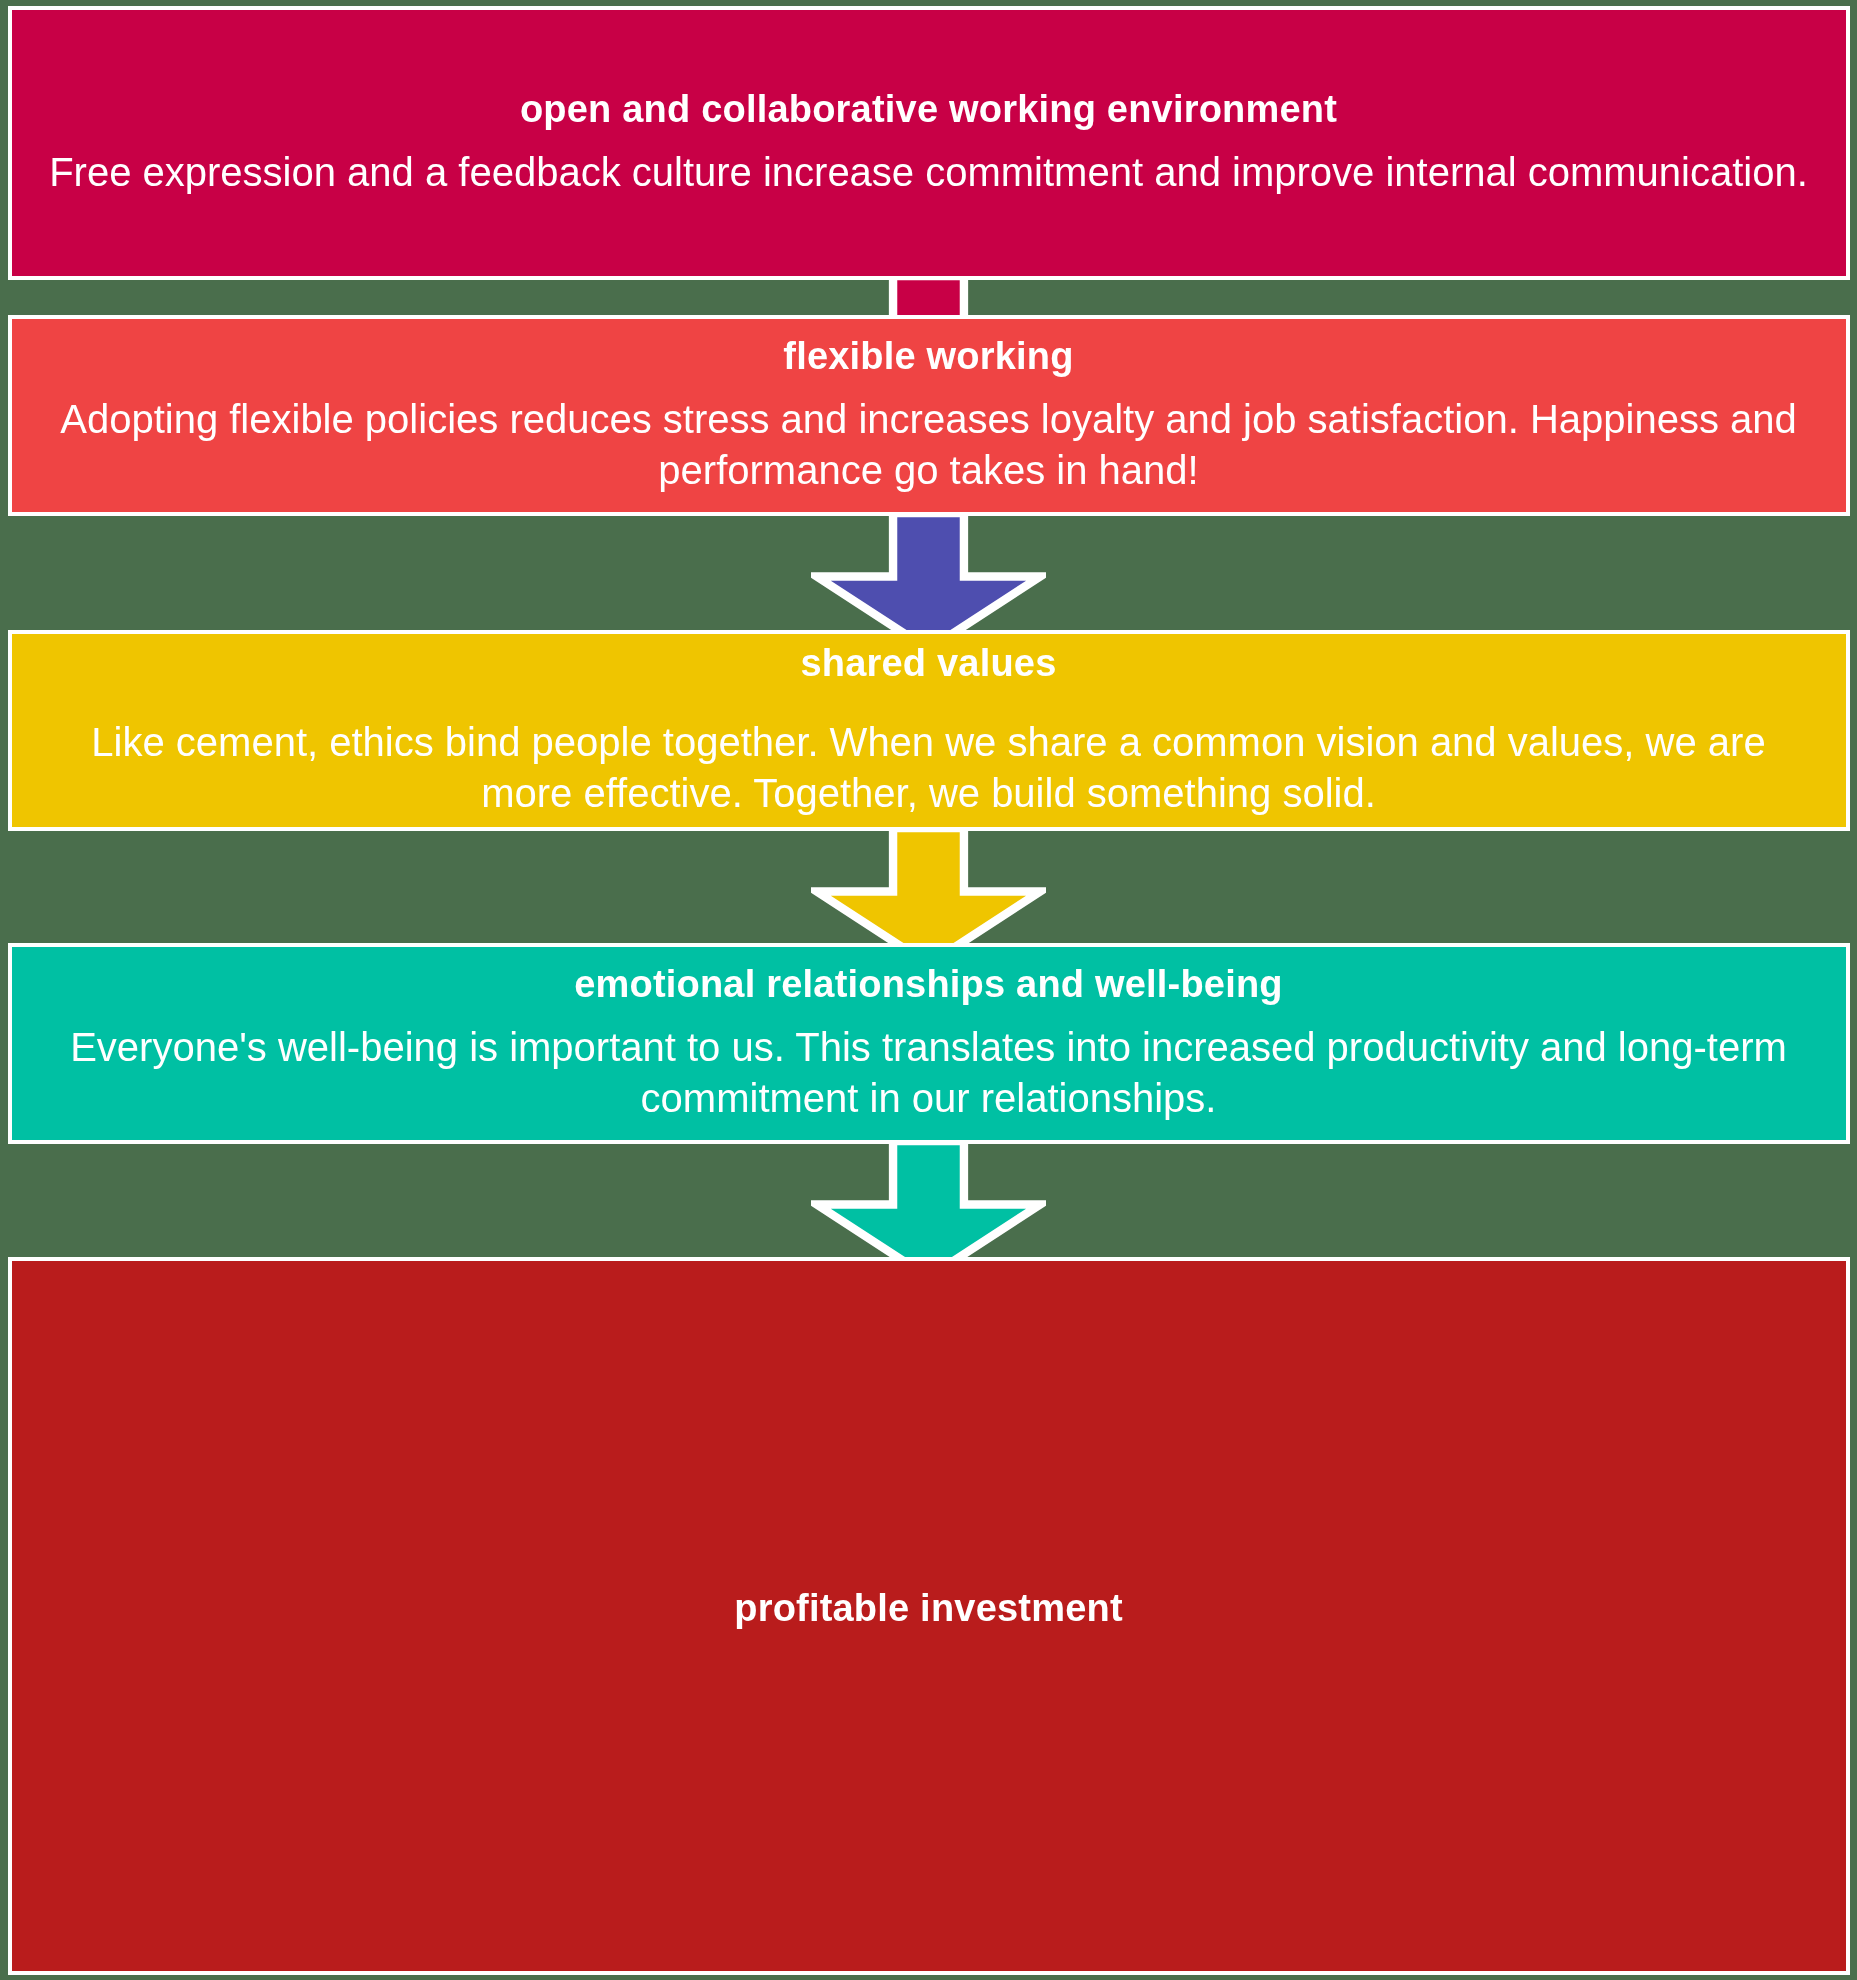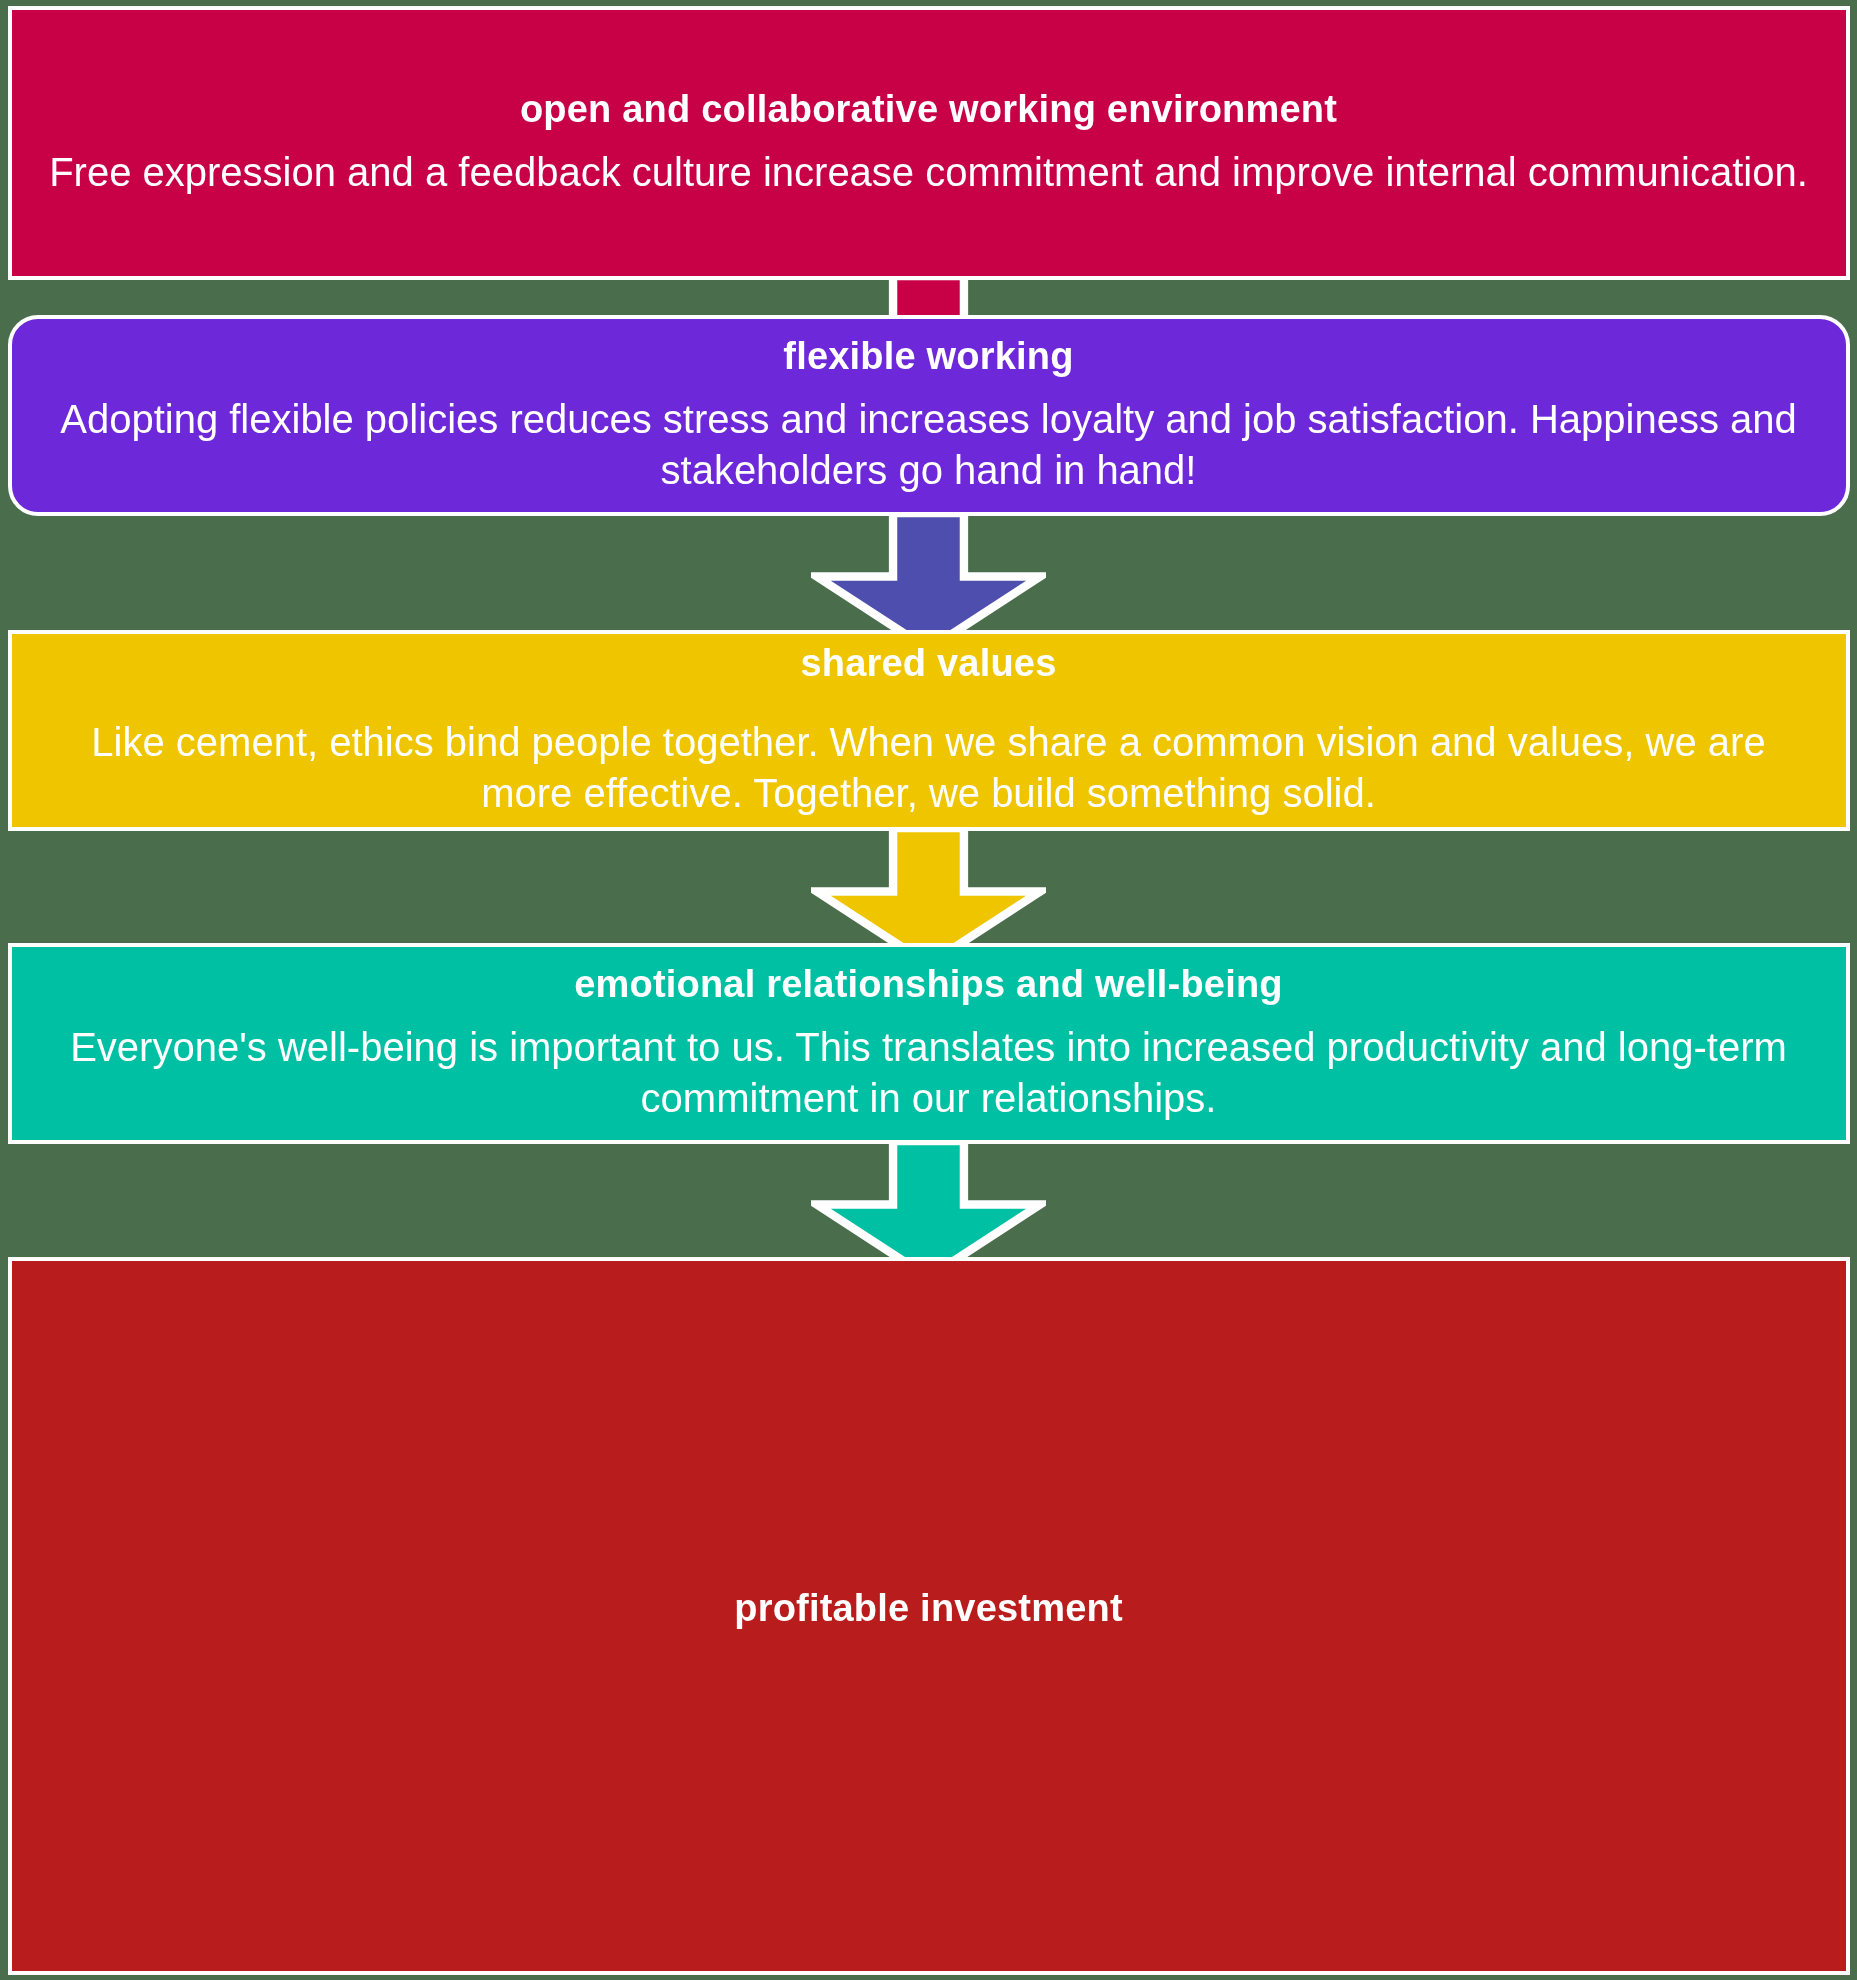--- a/index.html
+++ b/index.html
@@ -70,23 +70,23 @@
     <div class="step-title">open and collaborative working environment</div>
     <div class="step-body">Free expression and a feedback culture increase commitment and improve internal communication.</div>
   </div>
 
   <div class="connector" id="connector-0">
     <svg viewBox="0 0 252 150" preserveAspectRatio="none">
       <polygon points="88,0 164,0 164,68 246,68 126,146 6,68 88,68" fill="#c80046" stroke="#ffffff" stroke-width="9" stroke-linejoin="miter"></polygon>
     </svg>
   </div>
 
-  <div class="step" id="step-1" style="background-color: #6d28d9; border-radius: 30px;">
+  <div class="step" id="step-1" style="background-color: #ef4444;">
     <div class="step-title">flexible working</div>
-    <div class="step-body">Adopting flexible policies reduces stress and increases loyalty and job satisfaction. Happiness and stakeholders go hand in hand!</div>
+    <div class="step-body">Adopting flexible policies reduces stress and increases loyalty and job satisfaction. Happiness and performance go takes in hand!</div>
   </div>
 
   <div class="connector" id="connector-1">
     <svg viewBox="0 0 252 150" preserveAspectRatio="none">
       <polygon points="88,0 164,0 164,68 246,68 126,146 6,68 88,68" fill="#4e4eaf" stroke="#ffffff" stroke-width="9" stroke-linejoin="miter"></polygon>
     </svg>
   </div>
 
   <div class="step" id="step-2" style="background-color: rgb(239, 197, 0); gap: 16px;">
     <div class="step-title">shared values</div>

